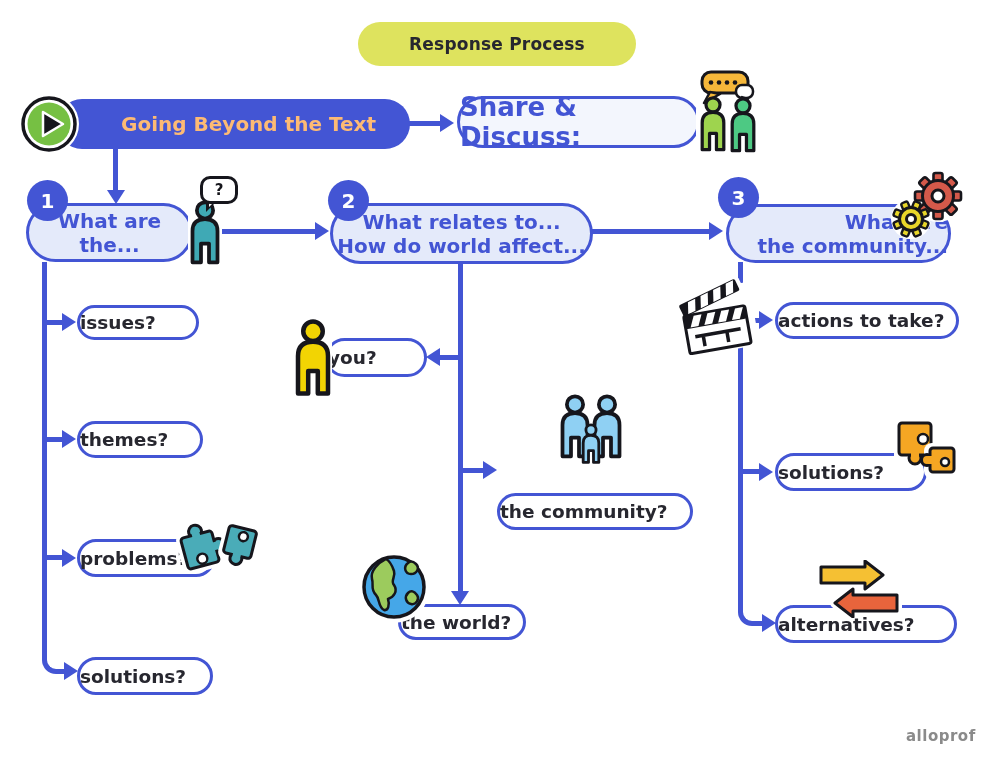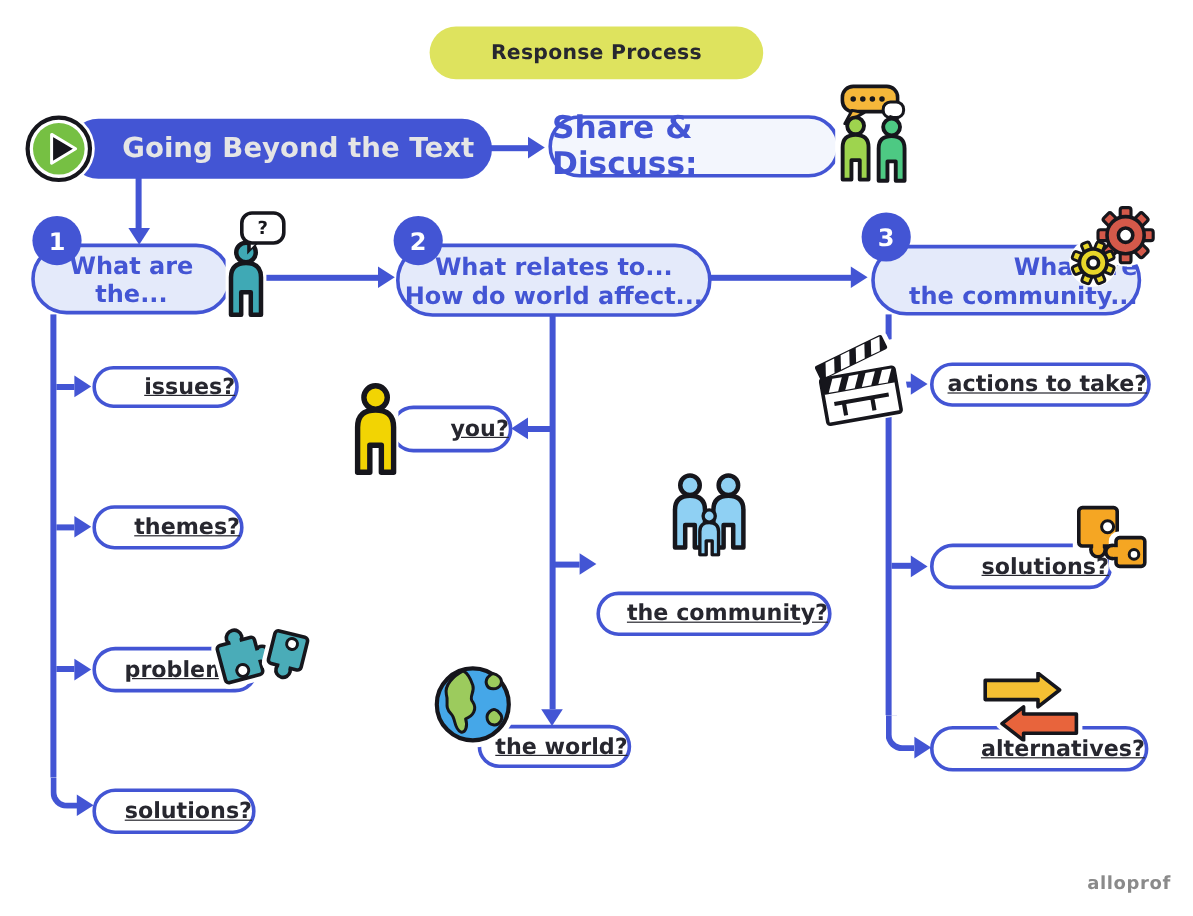--- a/index.html
+++ b/index.html
@@ -15,29 +15,29 @@
   .stage{position:relative;width:994px;height:763px;background:#fff;overflow:hidden;}
   .line{position:absolute;background:var(--blue,#4355d4);}
   .arr-r{position:absolute;width:0;height:0;border-top:9px solid transparent;border-bottom:9px solid transparent;border-left:14px solid var(--blue,#4355d4);}
   .arr-l{position:absolute;width:0;height:0;border-top:9px solid transparent;border-bottom:9px solid transparent;border-right:14px solid var(--blue,#4355d4);}
   .arr-d{position:absolute;width:0;height:0;border-left:9px solid transparent;border-right:9px solid transparent;border-top:14px solid var(--blue,#4355d4);}
   .elbow{position:absolute;border-left:5px solid var(--blue,#4355d4);border-bottom:5px solid var(--blue,#4355d4);border-bottom-left-radius:14px;}
   .title-pill{position:absolute;left:358px;top:22px;width:278px;height:44px;border-radius:22px;
     background:var(--title_fill,#dee35e);color:var(--dark,#27272f);font-size:17px;
     display:flex;align-items:center;justify-content:center;letter-spacing:.2px;}
   .header-bar{position:absolute;left:57px;top:99px;width:353px;height:50px;border-radius:25px;
-    background:var(--blue,#4355d4);color:#e5e5e5;font-size:23px;display:flex;align-items:center;justify-content:center;padding-left:30px;}
+    background:var(--blue,#4355d4);color:#fdba74;font-size:20px;display:flex;align-items:center;justify-content:center;padding-left:30px;}
   .share-pill{position:absolute;left:457px;top:96px;width:243px;height:52px;border-radius:26px;
     background:var(--share_fill,#f3f6fd);border:3.5px solid var(--blue,#4355d4);color:var(--blue,#4355d4);
     font-size:26px;display:flex;align-items:center;justify-content:center;}
   .node-pill{position:absolute;background:var(--node_fill,#e4eafa);border:3.5px solid var(--blue,#4355d4);
     color:var(--blue,#4355d4);border-radius:31px;display:flex;flex-direction:column;align-items:center;justify-content:center;
     font-size:20px;line-height:1.2;text-align:center;}
   .leaf{position:absolute;background:#fff;border:3.5px solid var(--blue,#4355d4);color:var(--dark,#27272f);
-    border-radius:20px;font-size:18.5px;display:flex;align-items:center;justify-content:flex-end;white-space:nowrap;text-decoration:underline;}
+    border-radius:20px;font-size:18.5px;display:flex;align-items:center;justify-content:flex-start;white-space:nowrap;}
   .num-circle{position:absolute;width:41px;height:41px;border-radius:50%;background:var(--blue,#4355d4);
     color:#fff;font-size:20px;display:flex;align-items:center;justify-content:center;z-index:5;}
   .q-bubble{position:absolute;left:200px;top:176px;width:38px;height:28px;background:#fff;border:3px solid var(--outline,#16161c);
     border-radius:10px;color:var(--outline,#16161c);font-size:15px;display:flex;align-items:center;justify-content:center;z-index:8;}
   .q-tail{position:absolute;left:206px;top:201px;width:0;height:0;border-top:11px solid var(--outline,#16161c);border-right:11px solid transparent;z-index:7;}
   .q-tail2{position:absolute;left:209px;top:200px;width:0;height:0;border-top:7px solid #fff;border-right:7px solid transparent;z-index:8;}
   .watermark{position:absolute;left:906px;top:727px;color:var(--watermark_gray,#8a8a8a);font-size:15px;letter-spacing:.5px;}
   .icon{position:absolute;z-index:6;}
 </style>
 </head>

